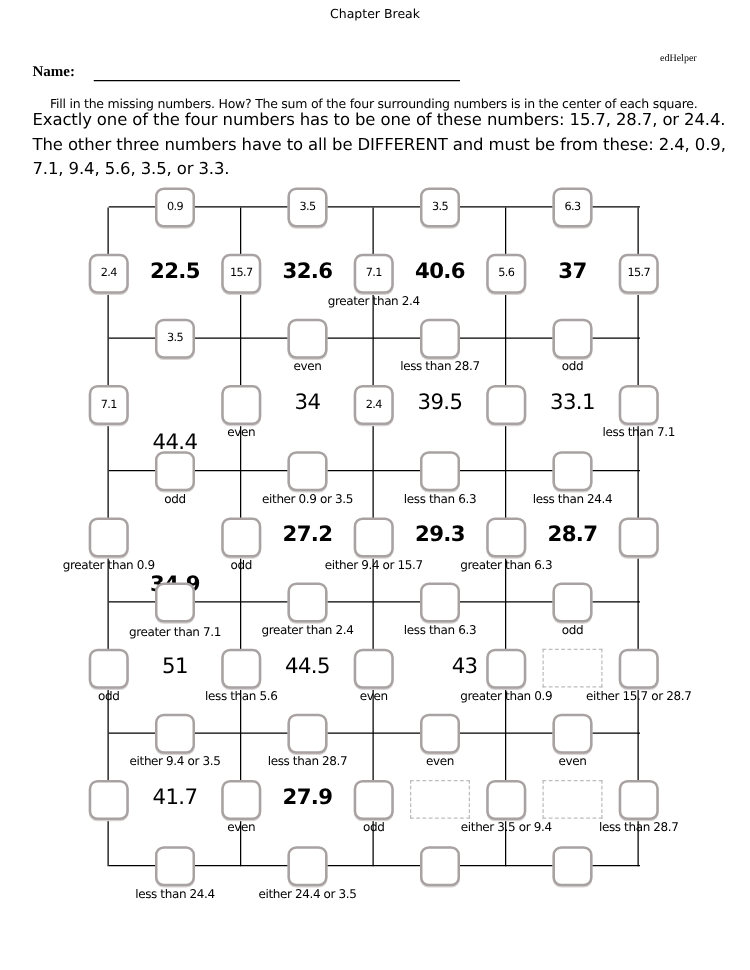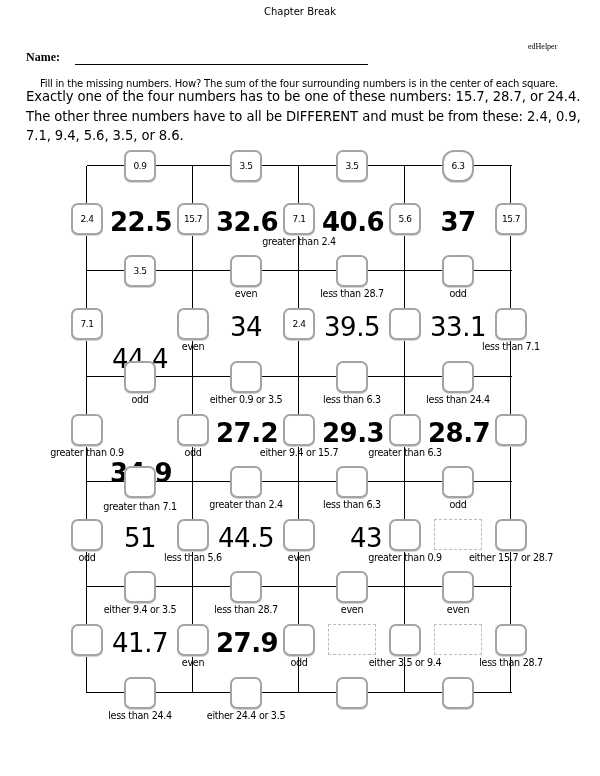--- a/index.html
+++ b/index.html
@@ -8,35 +8,35 @@
   .chapter { top:6px; left:0; width:600px; text-align:center; font-size:10px; }
   .brand { top:42px; left:528px; font-family:"Liberation Serif", serif; font-size:8px; }
   .name-label { top:50px; left:26px; font-family:"Liberation Serif", serif; font-weight:bold; font-size:12px; }
   .name-line { top:64px; left:75px; width:293px; border-bottom:1px solid #000; height:0; }
   .instr-small { top:78px; left:26px; font-size:10px; letter-spacing:-0.2px; white-space:nowrap;padding-left:14px; }
   .instr-big { left:26px; font-size:13.2px; white-space:nowrap; letter-spacing:-0.1px; }
   .hline { position:absolute; height:0; border-top:1.5px solid #000; }
   .vline { position:absolute; width:0; border-left:1.5px solid #000; }
   .box { position:absolute; width:32px; height:32px; box-sizing:border-box; border:2px solid #a9a2a2; border-radius:7px; background:#fff; display:flex; align-items:center; justify-content:center; font-size:9px; letter-spacing:-0.5px; box-shadow:0 1px 0 #d8d4d4; }
   .dash { position:absolute; width:48px; height:31px; box-sizing:border-box; border:1px dashed #bdbdbd; background:#fff; }
-  .sum { position:absolute; width:60px; text-align:center; font-size:26px; font-weight:bold; letter-spacing:-0.5px; }
+  .sum { position:absolute; width:60px; text-align:center; font-size:17px; font-weight:bold; letter-spacing:-0.5px; }
   .sum.light { font-weight:normal; }
   .hint { position:absolute; font-size:9.6px; white-space:nowrap; letter-spacing:-0.3px; transform:translateX(-50%); }
 </style>
 </head>
 <body>
 
 <div class="abs chapter">Chapter Break</div>
 <div class="abs brand">edHelper</div>
 <div class="abs name-label">Name:</div>
 <div class="abs name-line"></div>
 <div class="abs instr-small">Fill in the missing numbers.  How?  The sum of the four surrounding numbers is in the center of each square.</div>
 <div class="abs instr-big" style="top:89px">Exactly one of the four numbers has to be one of these numbers: 15.7, 28.7, or 24.4.</div>
 <div class="abs instr-big" style="top:109px">The other three numbers have to all be DIFFERENT and must be from these: 2.4, 0.9,</div>
-<div class="abs instr-big" style="top:128px">7.1, 9.4, 5.6, 3.5, or 8.6.</div>
+<div class="abs instr-big" style="top:128px">7.1, 9.4, 5.6, 3.5, or 3.3.</div>
 
 <div id="puzzle">
     <div class="hline" style="left: 87px; top: 165px; width: 425px;"></div>
     <div class="hline" style="left: 87px; top: 270px; width: 425px;"></div>
     <div class="hline" style="left: 87px; top: 376px; width: 425px;"></div>
     <div class="hline" style="left: 87px; top: 481px; width: 425px;"></div>
     <div class="hline" style="left: 87px; top: 586px; width: 425px;"></div>
     <div class="hline" style="left: 87px; top: 692px; width: 425px;"></div>
     <div class="vline" style="left: 86px; top: 166px; height: 527px;"></div>
     <div class="vline" style="left: 192px; top: 166px; height: 527px;"></div>
@@ -59,21 +59,21 @@
     <div class="sum" style="left: 322px; top: 417.5px;">29.3</div>
     <div class="sum" style="left: 428px; top: 417.5px;">28.7</div>
     <div class="sum light" style="left: 110px; top: 522.5px;">51</div>
     <div class="sum light" style="left: 216px; top: 522.5px;">44.5</div>
     <div class="sum light" style="left: 322px; top: 522.5px; text-align: right;">43</div>
     <div class="sum light" style="left: 110px; top: 628px;">41.7</div>
     <div class="sum" style="left: 216px; top: 628px;">27.9</div>
     <div class="box" style="left: 124px; top: 150px;">0.9</div>
     <div class="box" style="left: 230px; top: 150px;">3.5</div>
     <div class="box" style="left: 336px; top: 150px;">3.5</div>
-    <div class="box" style="left: 442px; top: 150px; border-radius: 12px;">6.3</div>
+    <div class="box" style="left: 442px; top: 150px;">6.3</div>
     <div class="box" style="left: 124px; top: 255px;">3.5</div>
     <div class="box" style="left: 230px; top: 255px;"></div>
     <div class="hint" style="left: 246px; top: 288px;">even</div>
     <div class="box" style="left: 336px; top: 255px;"></div>
     <div class="hint" style="left: 352px; top: 288px;">less than 28.7</div>
     <div class="box" style="left: 442px; top: 255px;"></div>
     <div class="hint" style="left: 458px; top: 288px;">odd</div>
     <div class="box" style="left: 124px; top: 361px;"></div>
     <div class="hint" style="left: 140px; top: 394px;">odd</div>
     <div class="box" style="left: 230px; top: 361px;"></div>

